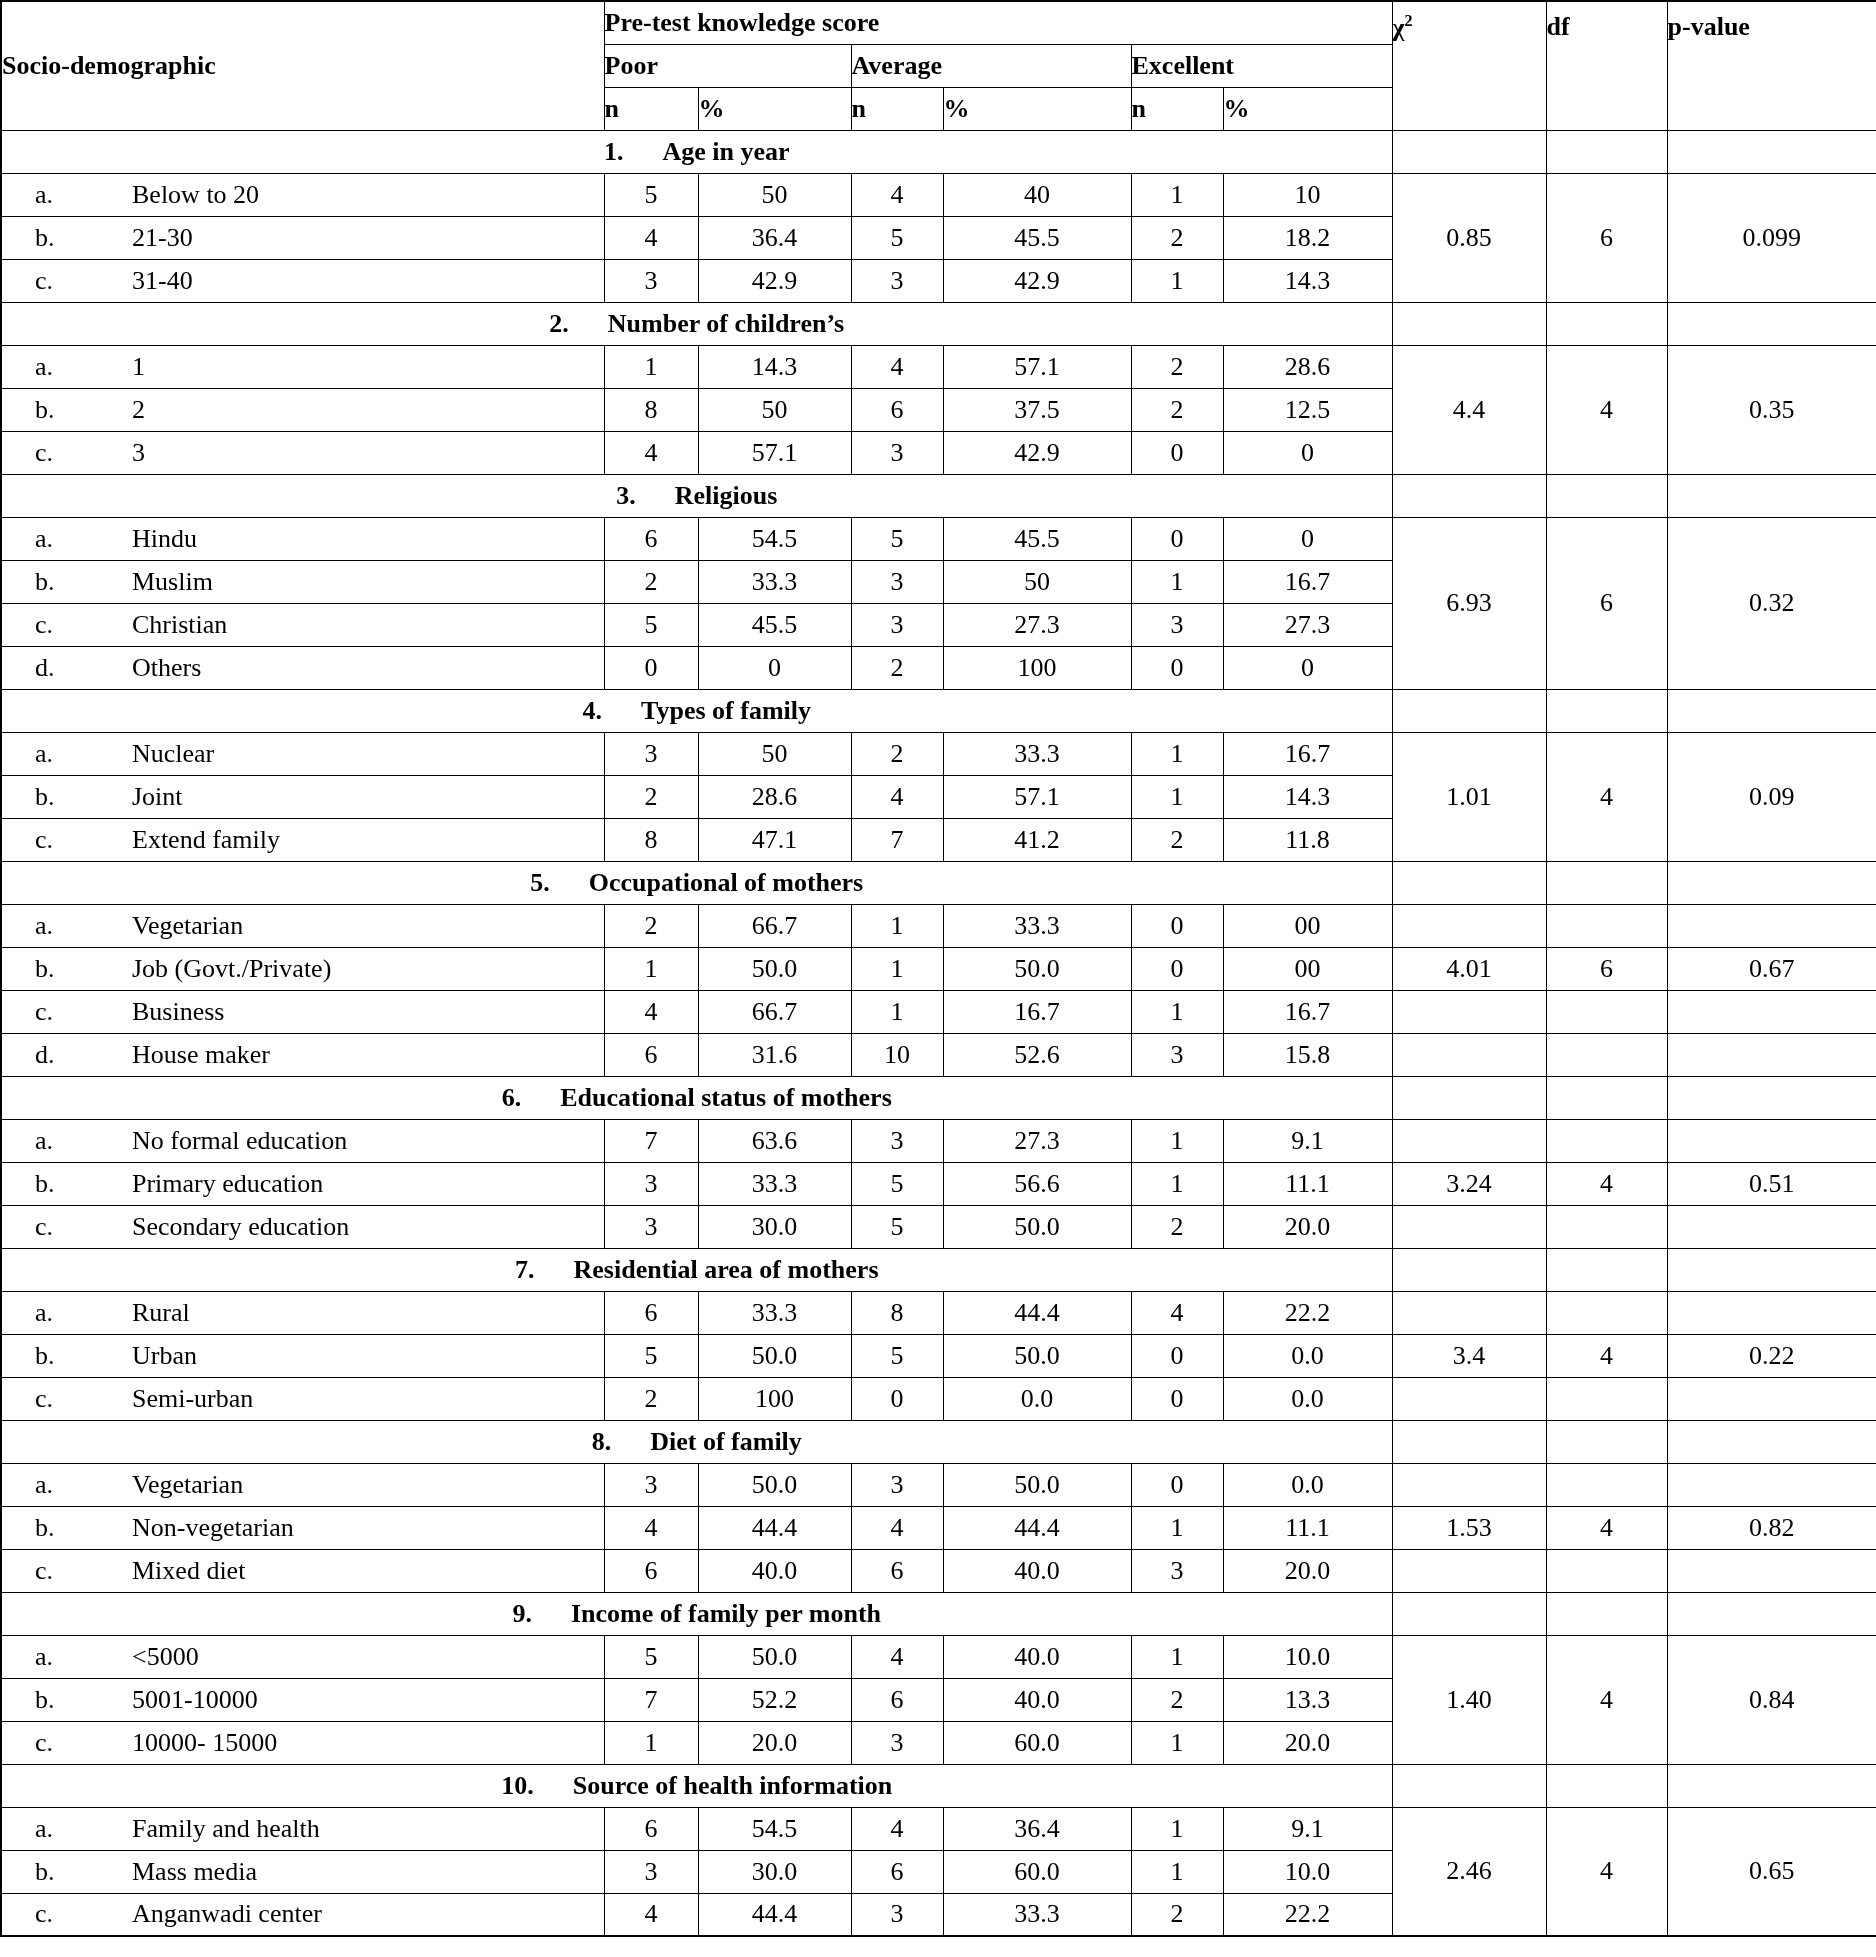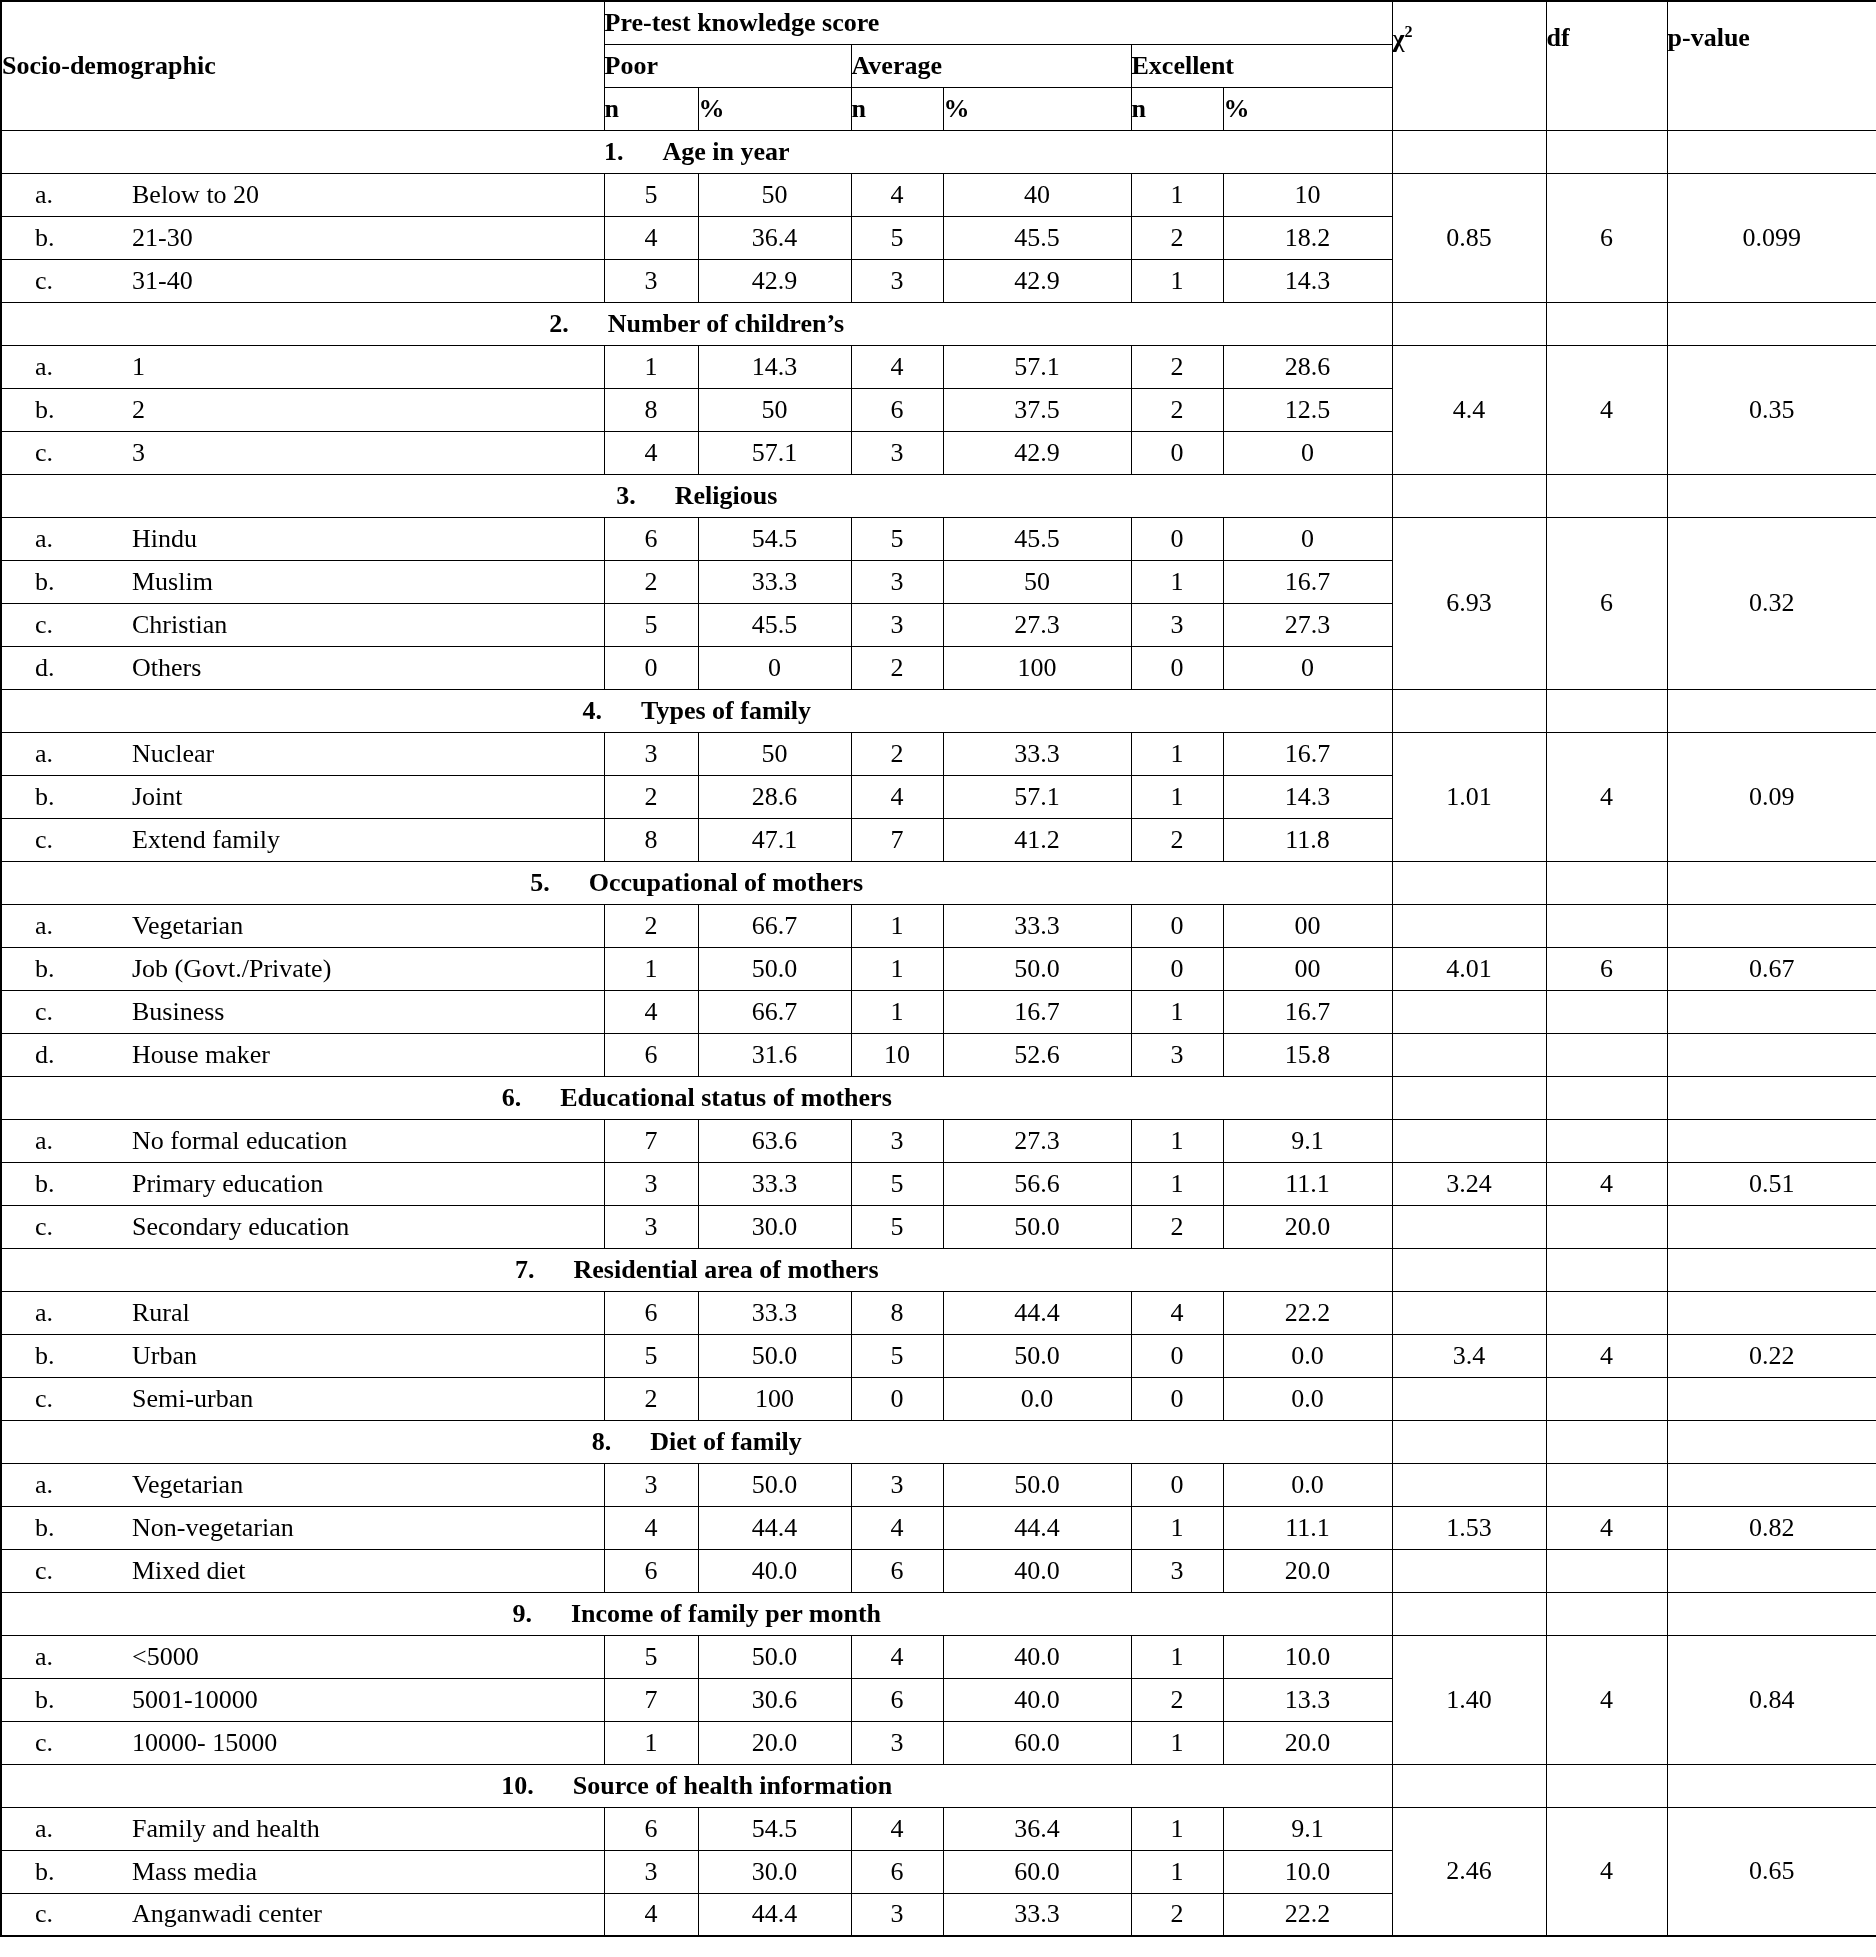--- a/index.html
+++ b/index.html
@@ -18,21 +18,21 @@
   td {
     border: 1.9px solid #000;
     padding: 0;
     font-size: 26px;
     line-height: 1.15;
     vertical-align: middle;
     overflow: hidden;
   }
   tr { height: 43px; }
   .hd { font-weight: bold; text-align: left; vertical-align: middle; }
-  .hd-top { vertical-align: top; padding-top: 21px; }
+  .hd-top { vertical-align: top; padding-top: 10px; }
   .section-cell { font-weight: bold; text-align: center; margin-top: 48px; }
   .sec-num { display: inline-block; margin-right: 39px; }
   .label-cell { text-align: left; white-space: nowrap; margin-top: 20px; }
   .letter { display: inline-block; margin-left: 33px; width: 97px; }
   .num { text-align: center; }
   .stat { text-align: center; }
   sup { font-size: 0.62em; }
 </style>
 </head>
 <body>
@@ -420,21 +420,21 @@
         <td class="num">40.0</td>
         <td class="num">1</td>
         <td class="num">10.0</td>
         <td class="stat" rowspan="3">1.40</td>
         <td class="stat" rowspan="3">4</td>
         <td class="stat" rowspan="3">0.84</td>
       </tr>
       <tr>
         <td class="label-cell"><span class="letter">b.</span><span>5001-10000</span></td>
         <td class="num">7</td>
-        <td class="num">30.6</td>
+        <td class="num">52.2</td>
         <td class="num">6</td>
         <td class="num">40.0</td>
         <td class="num">2</td>
         <td class="num">13.3</td>
       </tr>
       <tr>
         <td class="label-cell"><span class="letter">c.</span><span>10000- 15000</span></td>
         <td class="num">1</td>
         <td class="num">20.0</td>
         <td class="num">3</td>

